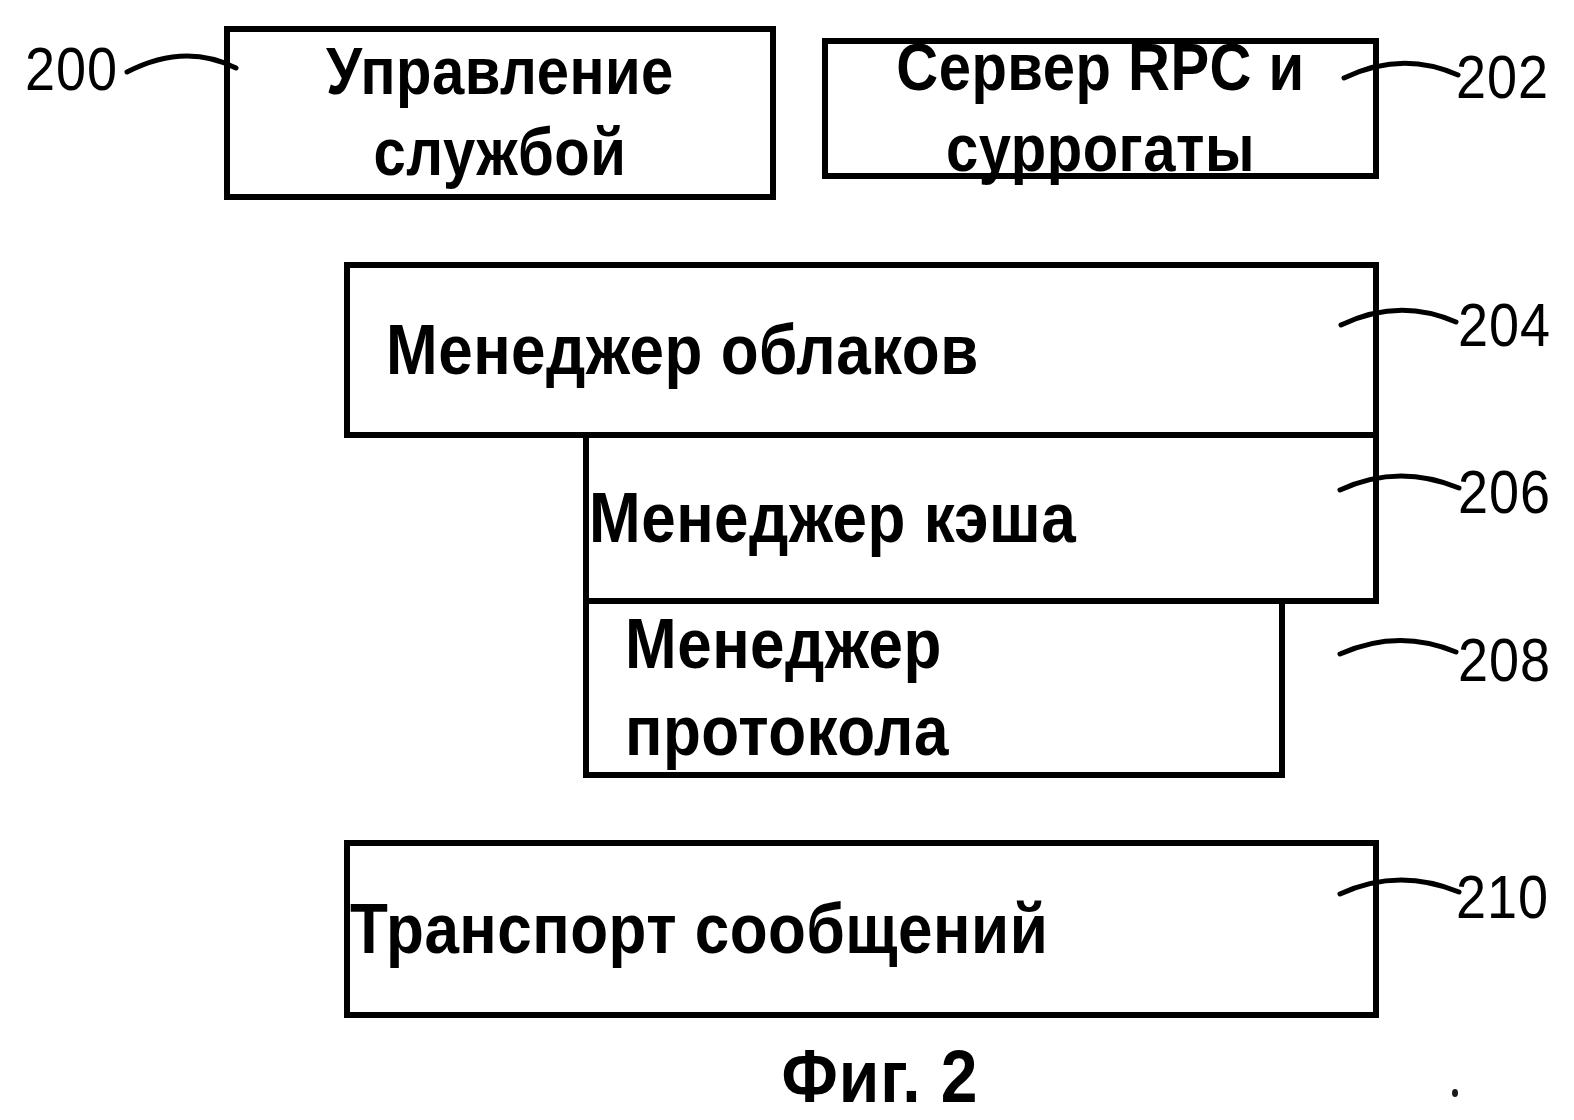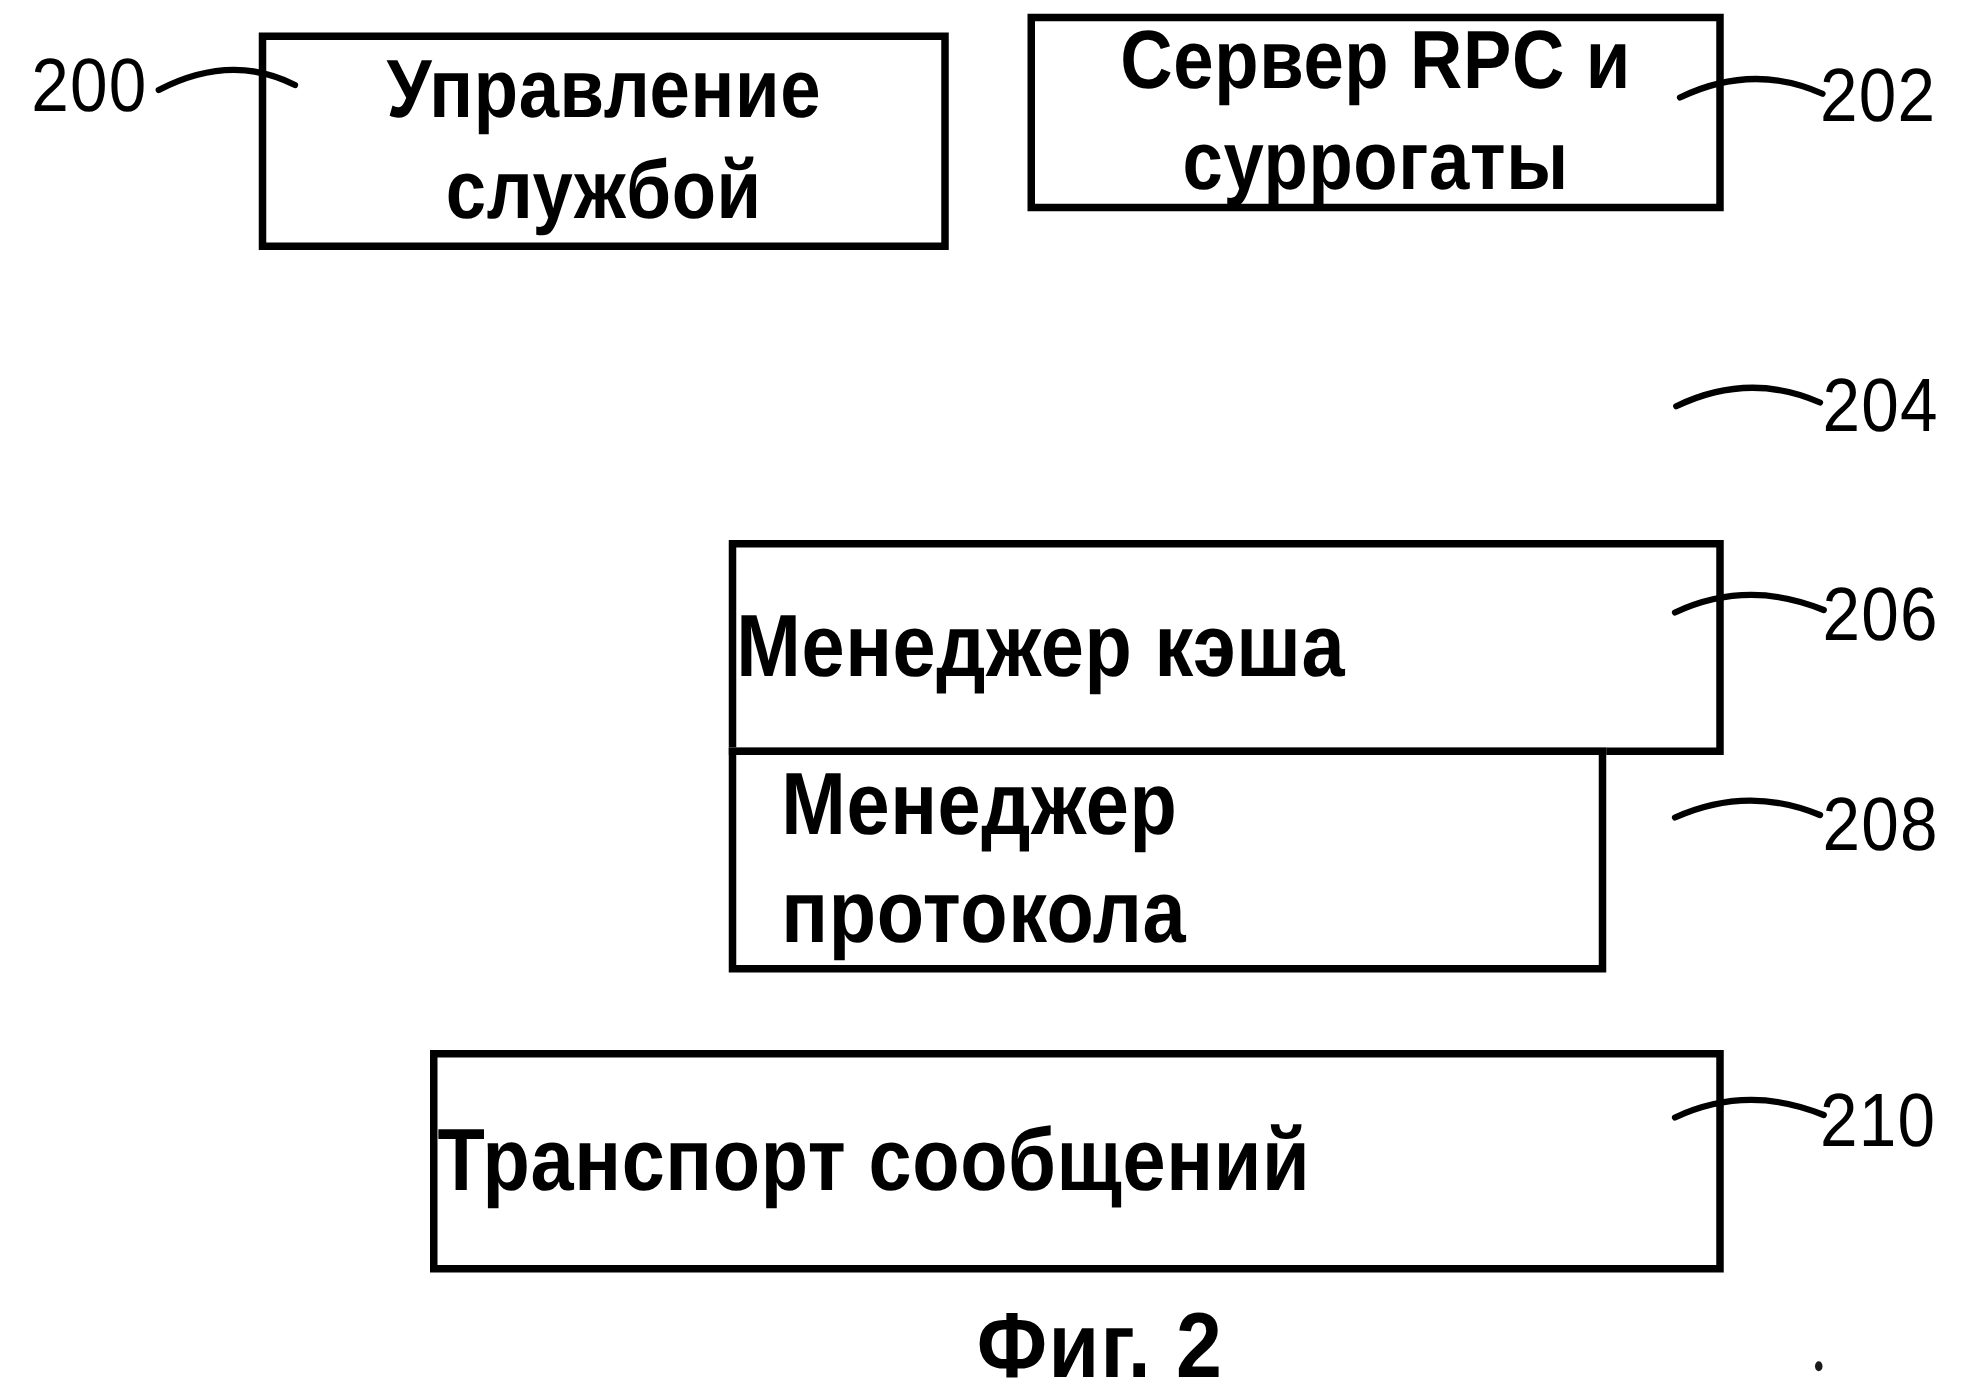--- a/index.html
+++ b/index.html
@@ -81,22 +81,22 @@
     position: absolute;
     left: 1452px;
     top: 1089px;
     width: 6px;
     height: 8px;
     background: #1a1a1a;
     border-radius: 50%;
   }
 
   
-  #box-200 { left: 207px; top: 26px;  width: 552px;  height: 174px; }
-  #box-202 { left: 822px; top: 11px;  width: 557px;  height: 158px; }
+  #box-200 { left: 224px; top: 26px;  width: 552px;  height: 174px; }
+  #box-202 { left: 822px; top: 38px;  width: 557px;  height: 141px; }
   #box-204 { left: 344px; top: 262px; width: 1035px; height: 176px; padding-left: 36px; }
   #box-206 { left: 583px; top: 432px; width: 796px;  height: 172px; }
   #box-208 { left: 583px; top: 598px; width: 702px;  height: 180px; padding-left: 36px; }
   #box-210 { left: 344px; top: 840px; width: 1035px; height: 178px; }
 
   #ref-200 { left: 25px;   top: 38px;  }
   #ref-202 { left: 1456px; top: 46px;  }
   #ref-204 { left: 1458px; top: 294px; }
   #ref-206 { left: 1458px; top: 461px; }
   #ref-208 { left: 1458px; top: 629px; }
@@ -108,20 +108,23 @@
 <div class="canvas">
 
   <div class="box two" id="box-200">
     <span class="lbl">Управление службой</span>
   </div>
 
   <div class="box two" id="box-202">
     <span class="lbl">Сервер RPC и суррогаты</span>
   </div>
 
+  <div class="box one" id="box-204">
+    <span class="lbl">Менеджер облаков</span>
+  </div>
 
   <div class="box one" id="box-206">
     <span class="lbl">Менеджер кэша</span>
   </div>
 
   <div class="box one" id="box-208">
     <span class="lbl">Менеджер протокола</span>
   </div>
 
   <div class="box one" id="box-210">

